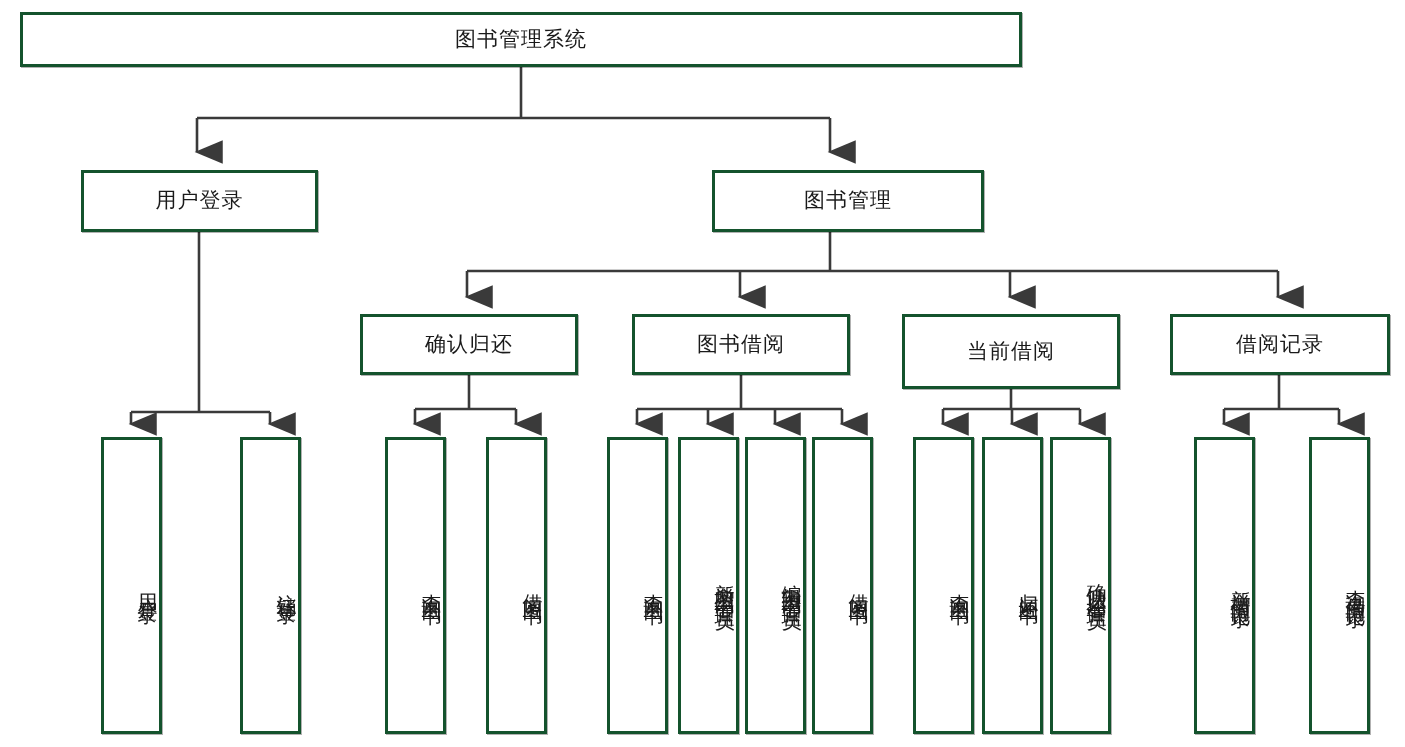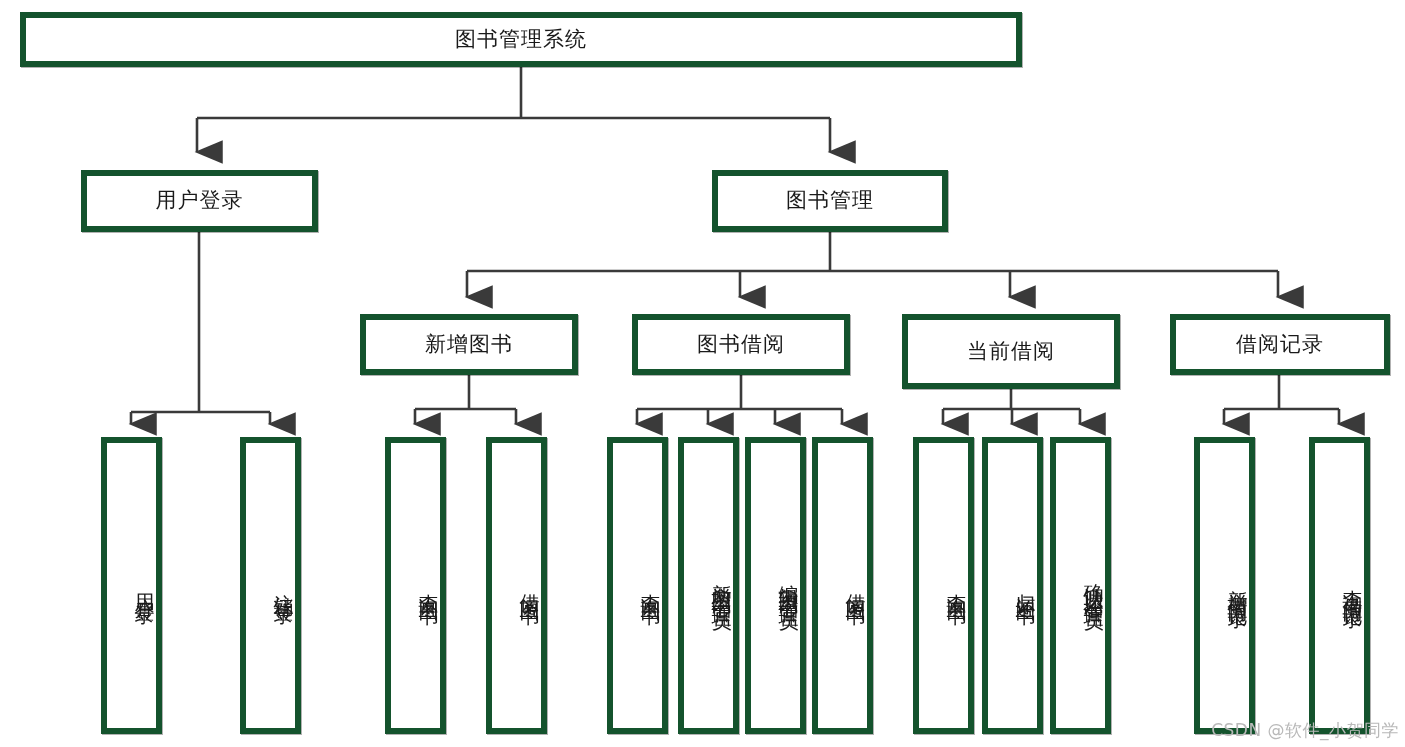--- a/index.html
+++ b/index.html
@@ -22,21 +22,21 @@
     left: 0;
     top: 0;
     width: 1405px;
     height: 747px;
     pointer-events: none;
   }
   .node {
     position: absolute;
     box-sizing: border-box;
     background: #ffffff;
-    border: 6px solid #14532d;
+    border: 3px solid #14532d;
     box-shadow: 1px 1px 0 rgba(0,0,0,0.30);
     display: flex;
     align-items: center;
     justify-content: center;
     color: #1a1a1a;
   }
   .node.h {
     font-size: 21px;
     letter-spacing: 1px;
     line-height: 1.1;
@@ -125,26 +125,26 @@
     </g>
   </svg>
 
   <div class="node h" style="left:20px; top:12px; width:1002px; height:55px;">
     <span>图书管理系统</span>
   </div>
 
   <div class="node h" style="left:81px; top:170px; width:237px; height:62px;">
     <span>用户登录</span>
   </div>
-  <div class="node h" style="left:712px; top:170px; width:236px; height:62px;">
+  <div class="node h" style="left:712px; top:170px; width:272px; height:62px;">
     <span>图书管理</span>
   </div>
 
   <div class="node h" style="left:360px; top:314px; width:218px; height:61px;">
-    <span>新增图书</span>
+    <span>确认归还</span>
   </div>
   <div class="node h" style="left:632px; top:314px; width:218px; height:61px;text-align:center;">
     <span>图书借阅</span>
   </div>
   <div class="node h" style="left:902px; top:314px; width:218px; height:75px;">
     <span>当前借阅</span>
   </div>
   <div class="node h" style="left:1170px; top:314px; width:220px; height:61px;">
     <span>借阅记录</span>
   </div>
@@ -186,15 +186,14 @@
     <span class="vtext">确认归还（管理员）</span>
   </div>
 
   <div class="node leaf" style="left:1194px; top:437px; width:61px; height:297px;">
     <span class="vtext">新增借阅记录</span>
   </div>
   <div class="node leaf" style="left:1309px; top:437px; width:61px; height:297px;">
     <span class="vtext">查询借阅记录</span>
   </div>
 
-  <div id="watermark">CSDN @软件_小贺同学</div>
 
 </div>
 
 </body></html>

